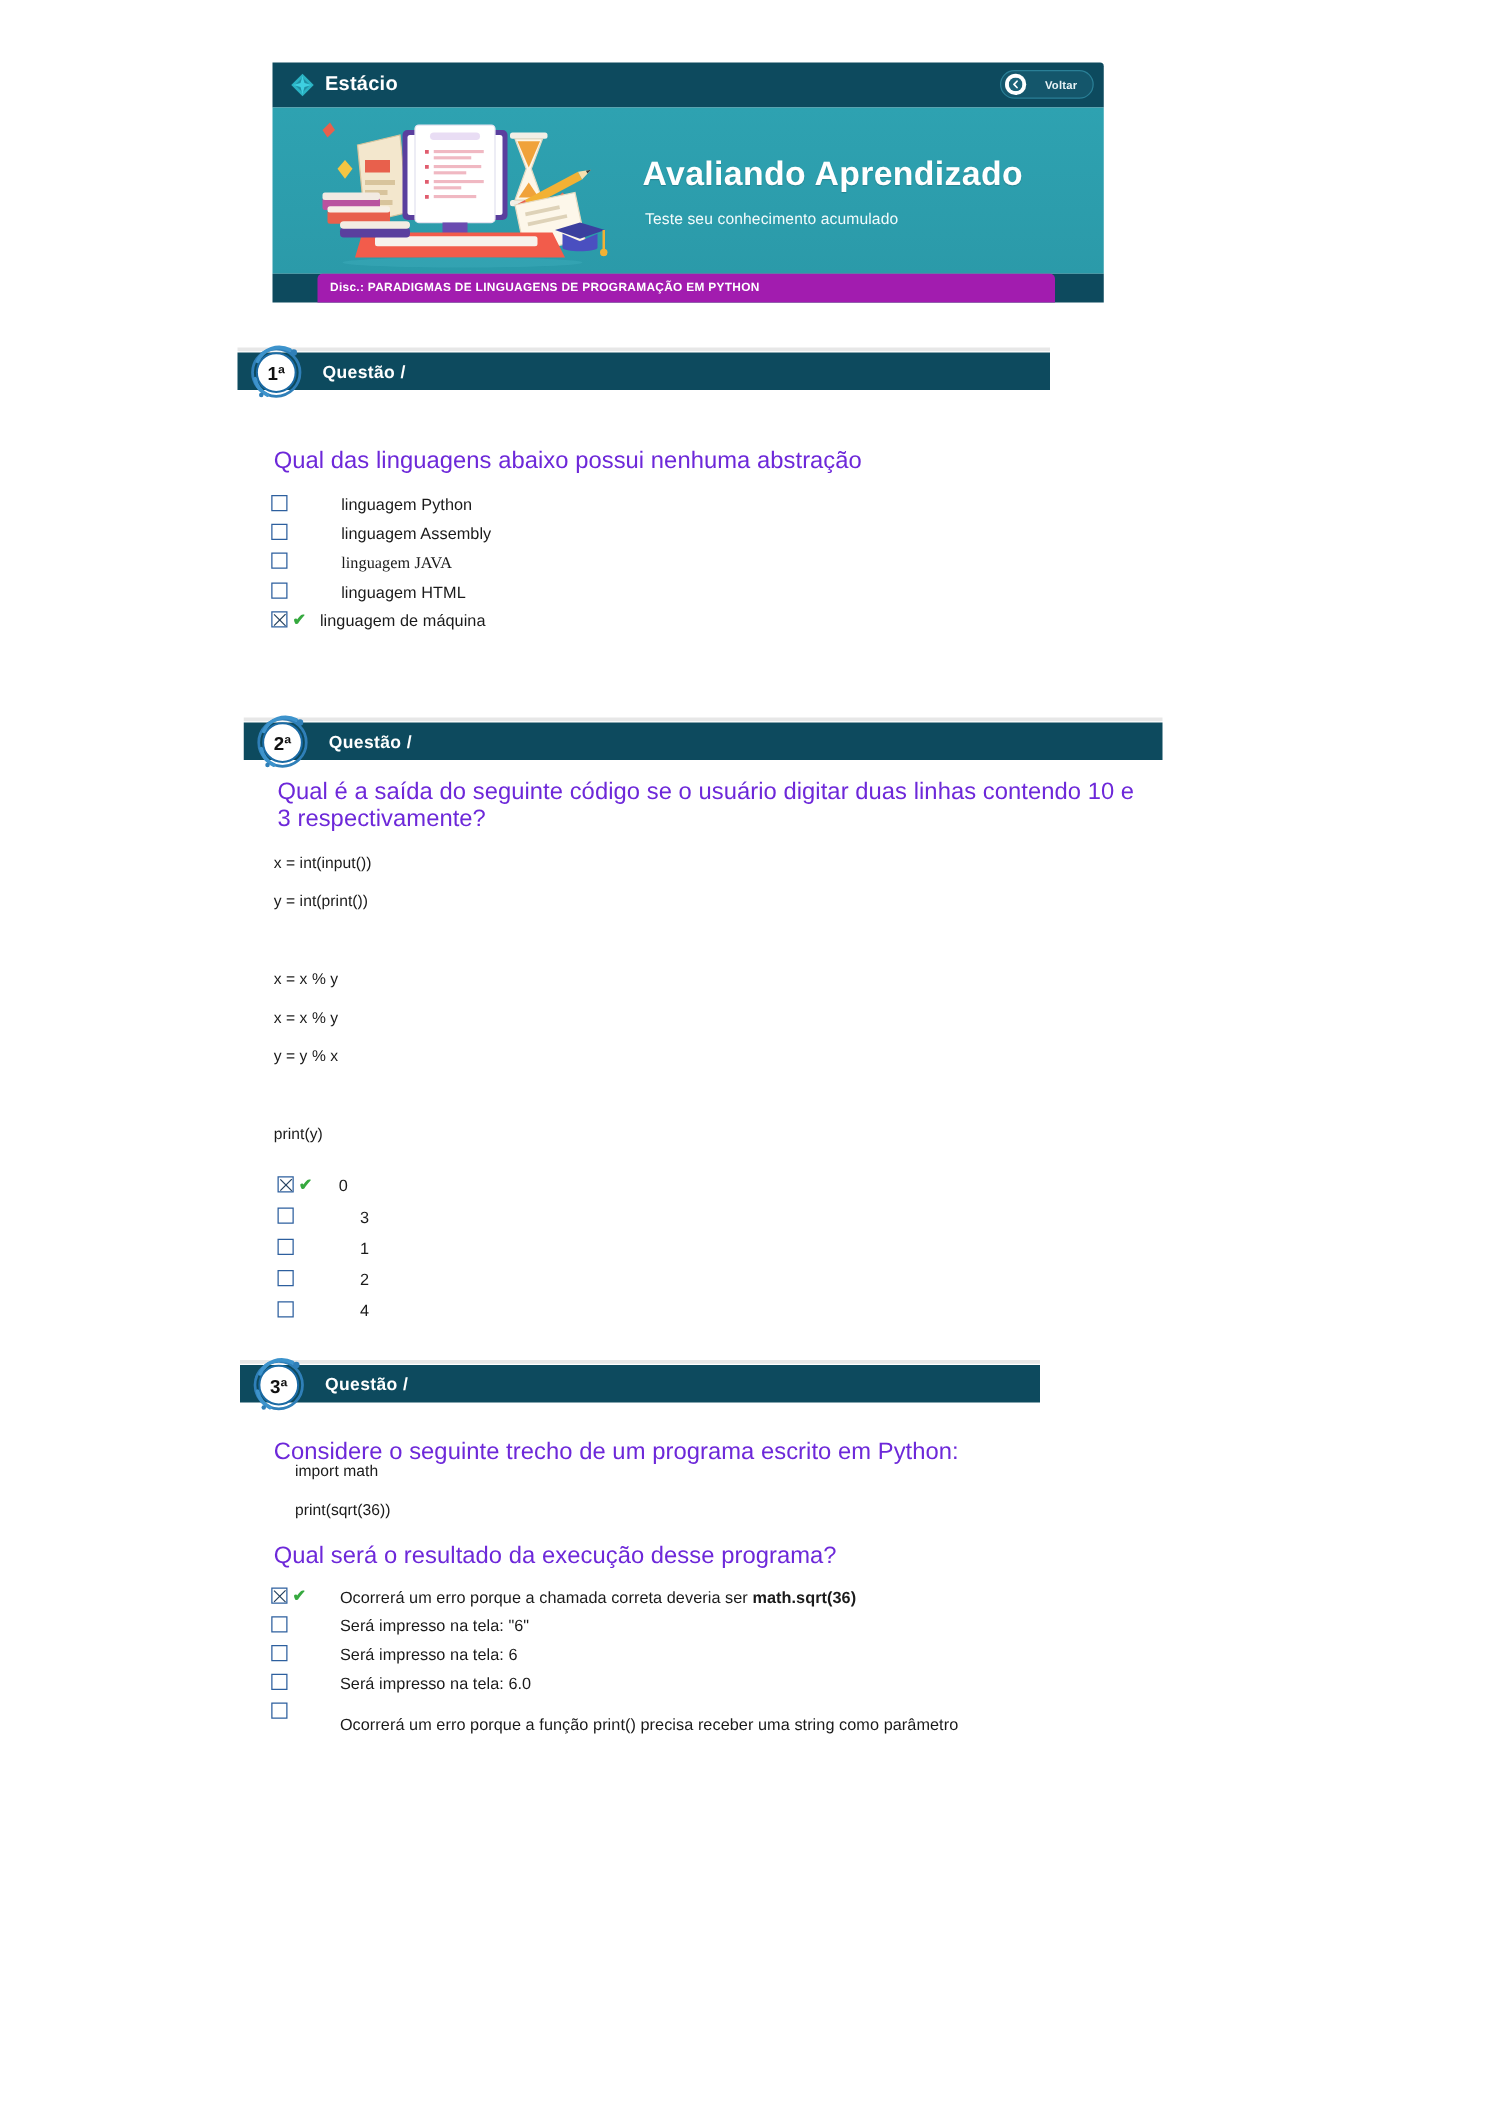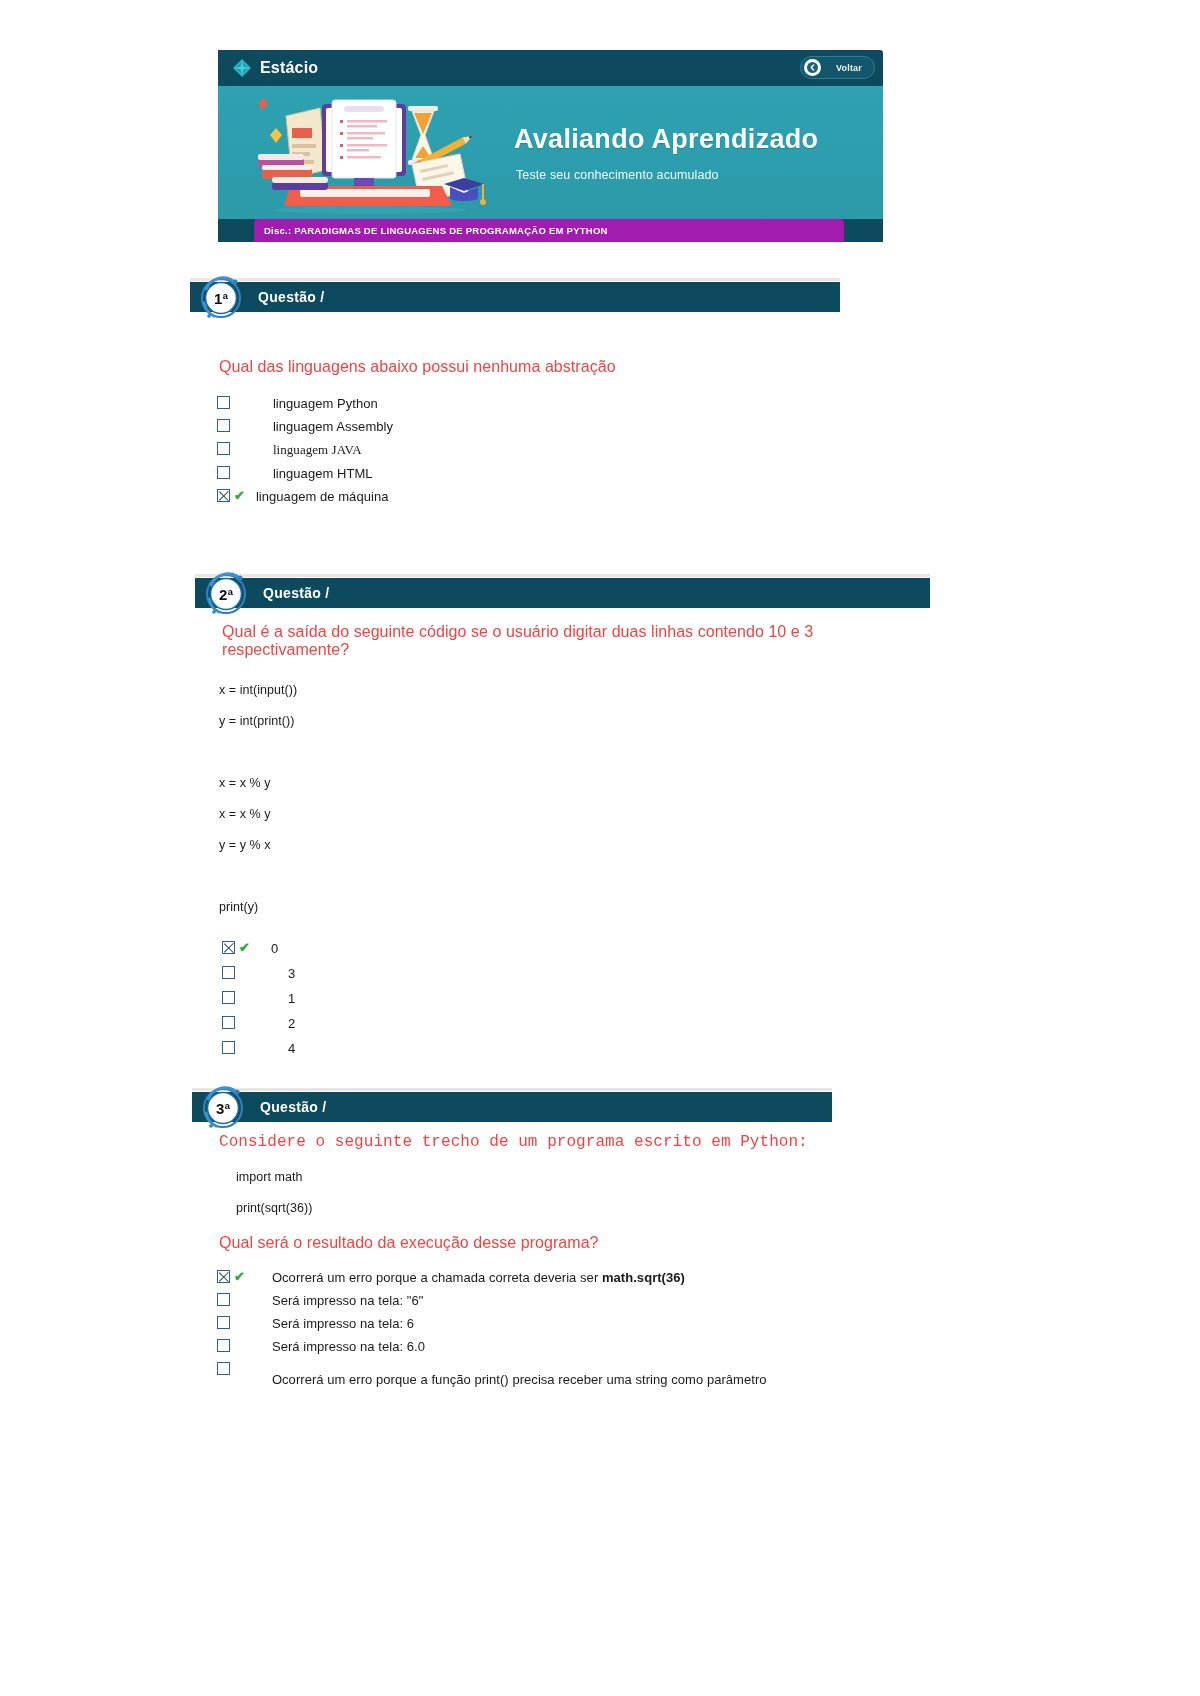--- a/index.html
+++ b/index.html
@@ -174,22 +174,22 @@
     color: #ffffff;
     font-size: 14px;
     font-weight: bold;
     letter-spacing: 0.3px;
     margin-left: 68px;
   }
 
   .q-body { padding-left: 0; }
 
   .q-text {
-    font-size: 16px;
-    color: #ef4444;
+    font-size: 19px;
+    color: #6d28d9;
     letter-spacing: 0.05px;
   }
   .code-line {
     font-size: 12.5px;
     color: #1a1a1a;
     letter-spacing: 0.05px;
   }
 
   .opt-row {
     display: flex;
@@ -489,21 +489,21 @@
           <path d="M6,30 A19,19 0 0 0 16,43" fill="none" stroke="#3d93cc" stroke-width="3" stroke-linecap="round"></path>
           <circle cx="37" cy="9" r="2.6" fill="#2f7fb8"></circle>
           <circle cx="11" cy="43" r="1.8" fill="#2f7fb8"></circle>
           <text x="23" y="31" text-anchor="middle" font-family="Liberation Sans, sans-serif" font-size="15" font-weight="bold" fill="#111111">3ª</text>
         </svg>
       </span>
       <span class="q-title">Questão /</span>
     </div>
 
     <div class="q-body">
-      <div class="q-text abs" style="left:219px; top:41px; width:700px;font-family:Liberation Mono, monospace;">Considere o seguinte trecho de um programa escrito em Python:</div>
+      <div class="q-text abs" style="left:219px; top:59px; width:700px;">Considere o seguinte trecho de um programa escrito em Python:</div>
 
       <div class="abs" style="left:236px; top:78px;">
         <div class="code-line" style="height:31px;">import math</div>
         <div class="code-line">print(sqrt(36))</div>
       </div>
 
       <div class="q-text abs" style="left:219px; top:142px; width:700px;">Qual será o resultado da execução desse programa?</div>
 
       <div class="abs" style="left:217px; top:178px;">
         <div class="opt-row" style="margin-bottom:8px;">

